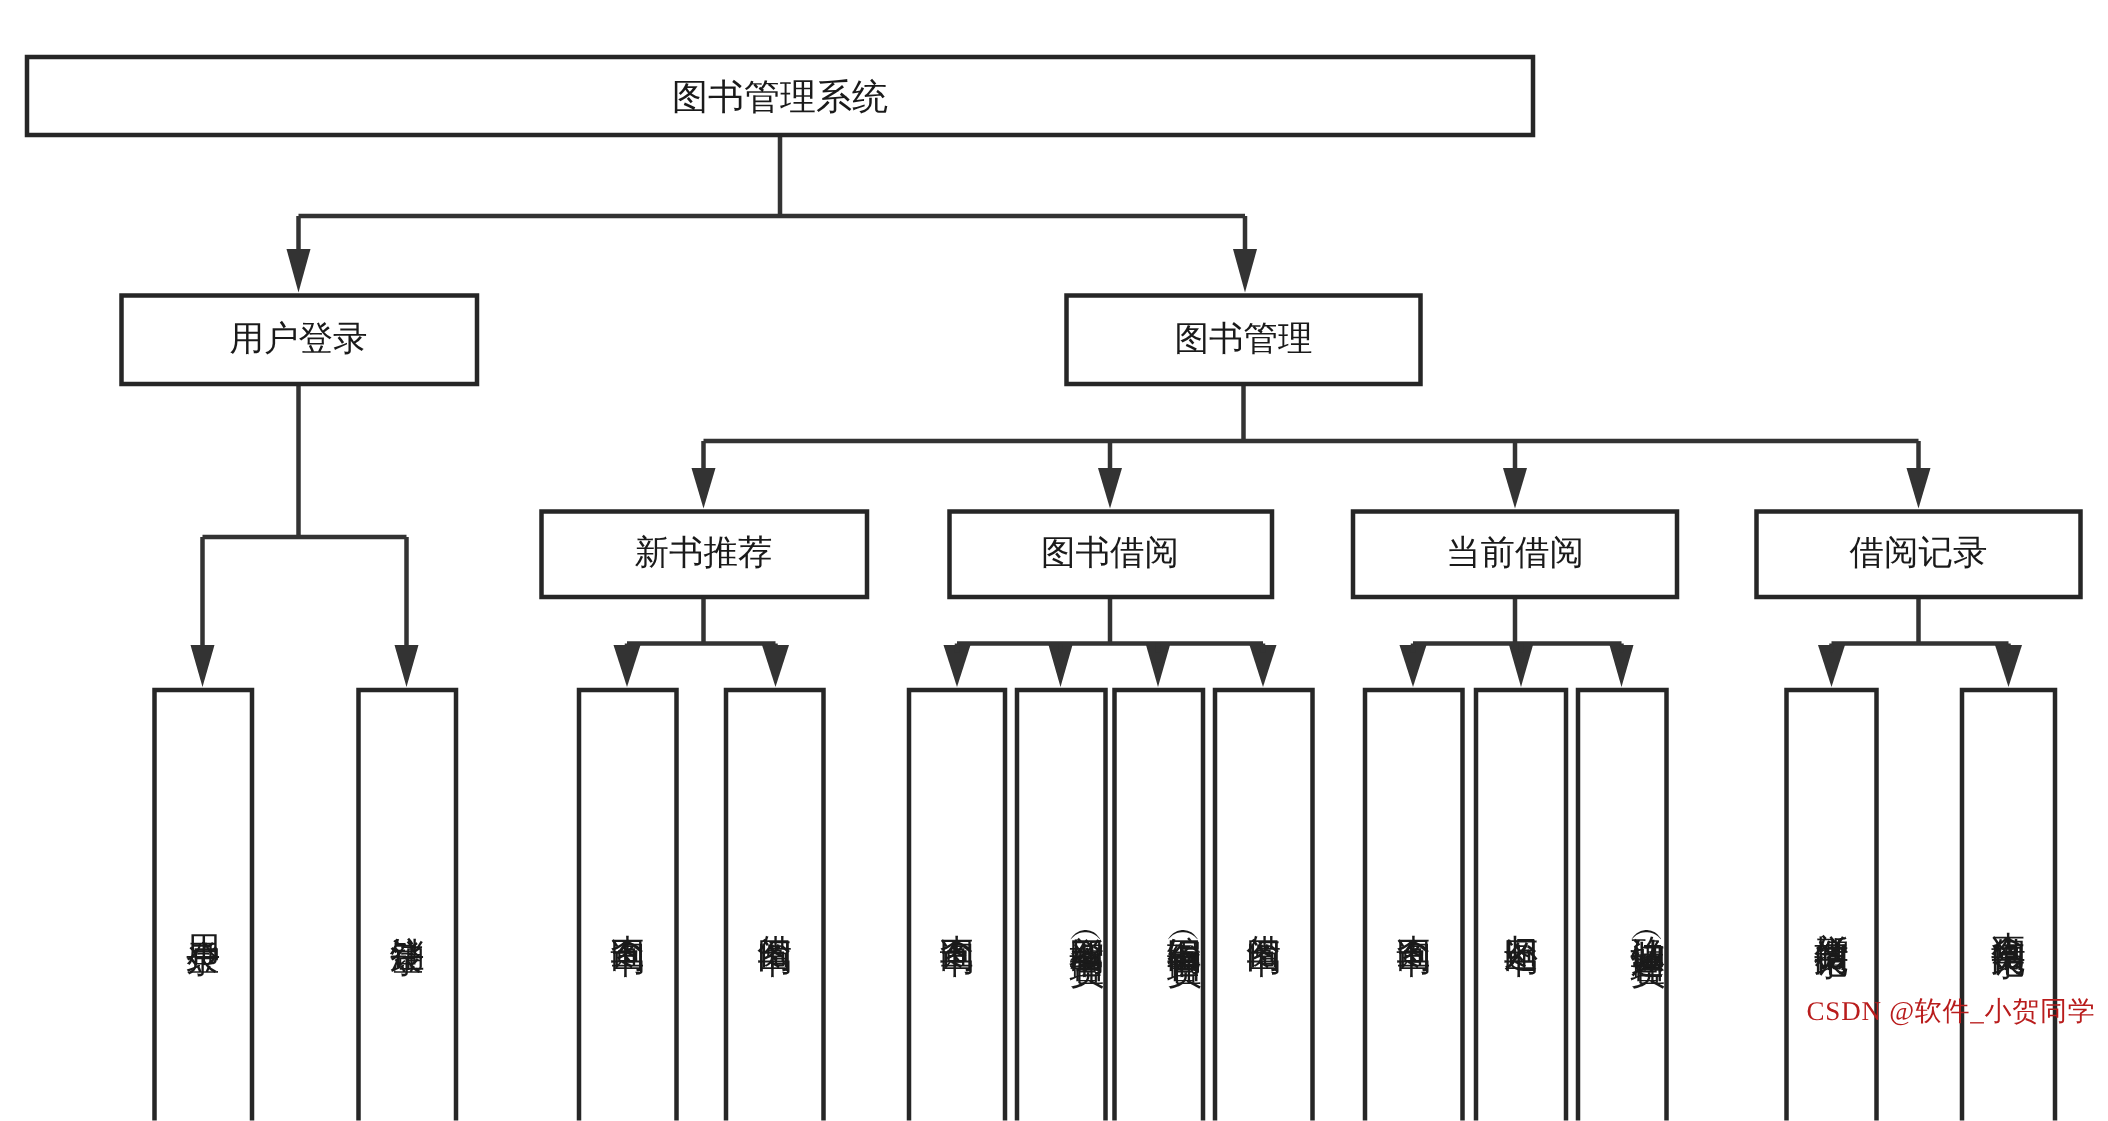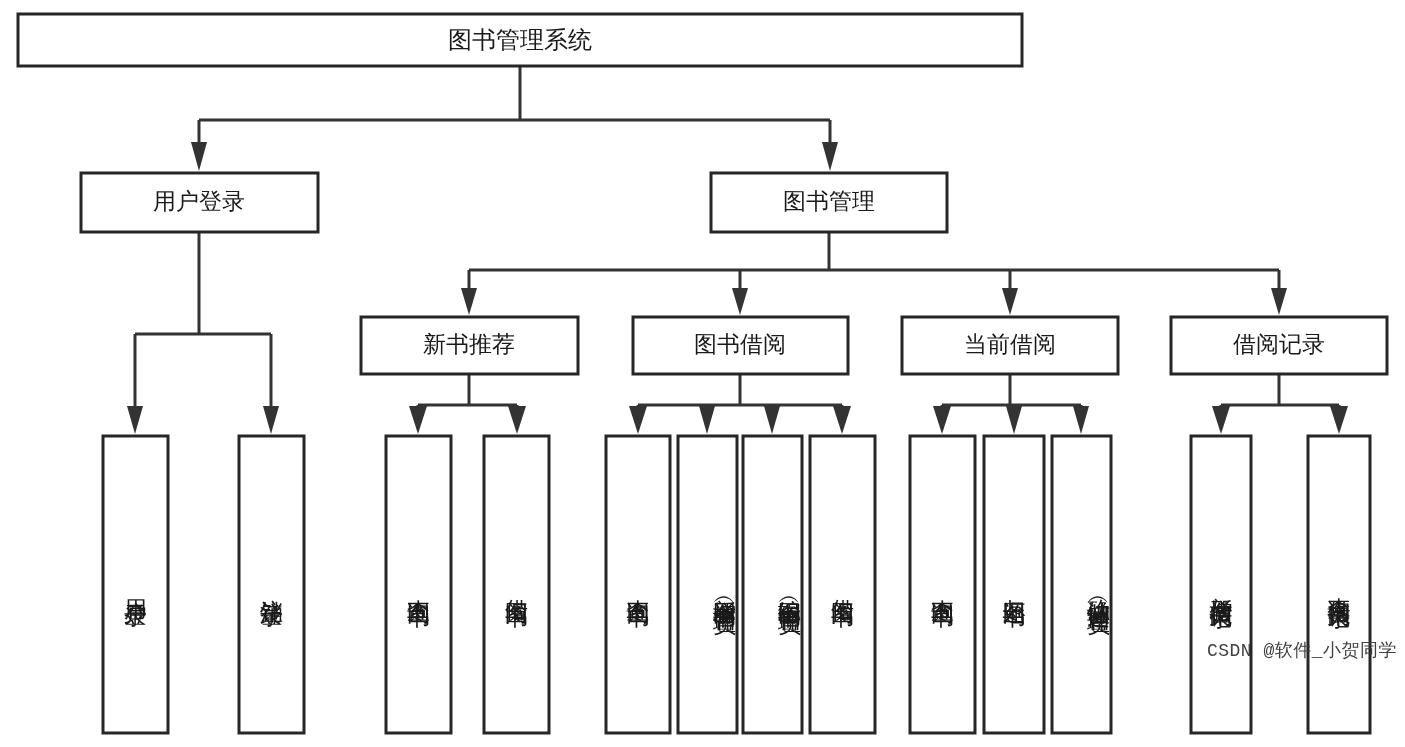--- a/index.html
+++ b/index.html
@@ -11,20 +11,21 @@
     width: 1405px;
     height: 747px;
     font-family: "Liberation Sans", "DejaVu Sans", sans-serif;
     overflow: hidden;
   }
   #diagram-root {
     position: relative;
     width: 1405px;
     height: 666px;
     background: #ffffff;
+    margin-top: 24px;
   }
   svg#flow {
     position: absolute;
     left: 0;
     top: 0;
     width: 1405px;
     height: 747px;
     display: block;
   }
   .node-rect {
@@ -69,23 +70,23 @@
     line-height: 1.08;
     letter-spacing: 2px;
     color: #1a1a1a;
     white-space: nowrap;
     pointer-events: none;
   }
   .watermark {
     position: absolute;
     right: 8px;
     bottom: 4px;
-    font-family: Liberation Mono, monospace;
+    font-family: Liberation Serif, serif;
     font-size: 18px;
-    color: #404040;
+    color: #b91c1c;
     letter-spacing: 0.5px;
     user-select: none;
   }
 </style>
 </head>
 <body>
 
 <div id="diagram-root">
 
   <svg id="flow" viewBox="0 0 1405 747" xmlns="http://www.w3.org/2000/svg">

